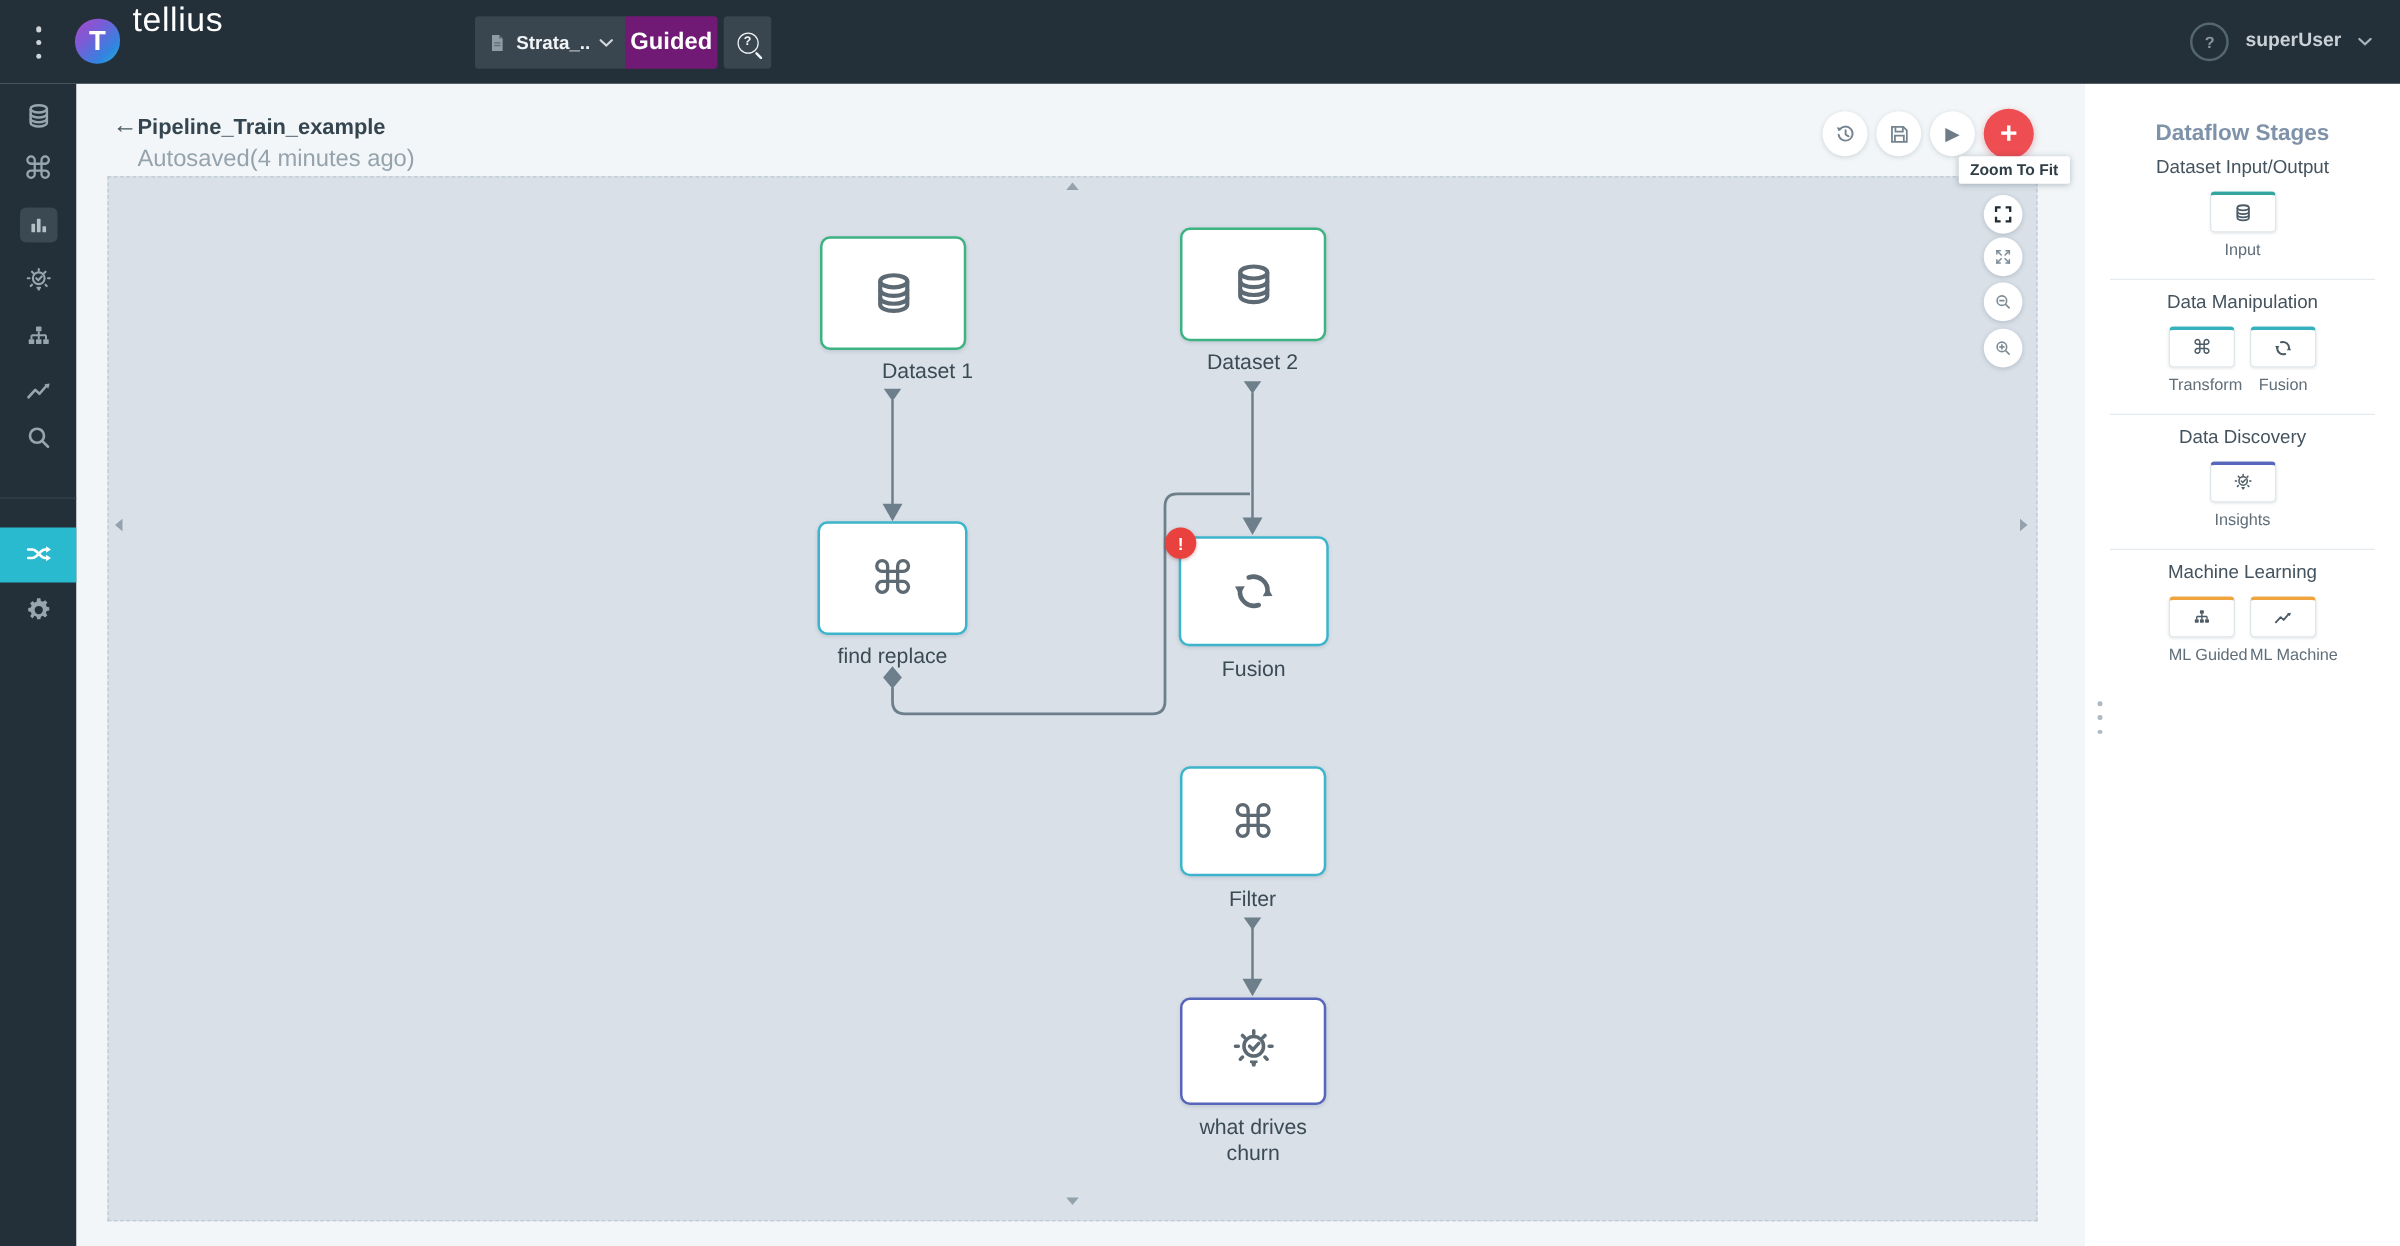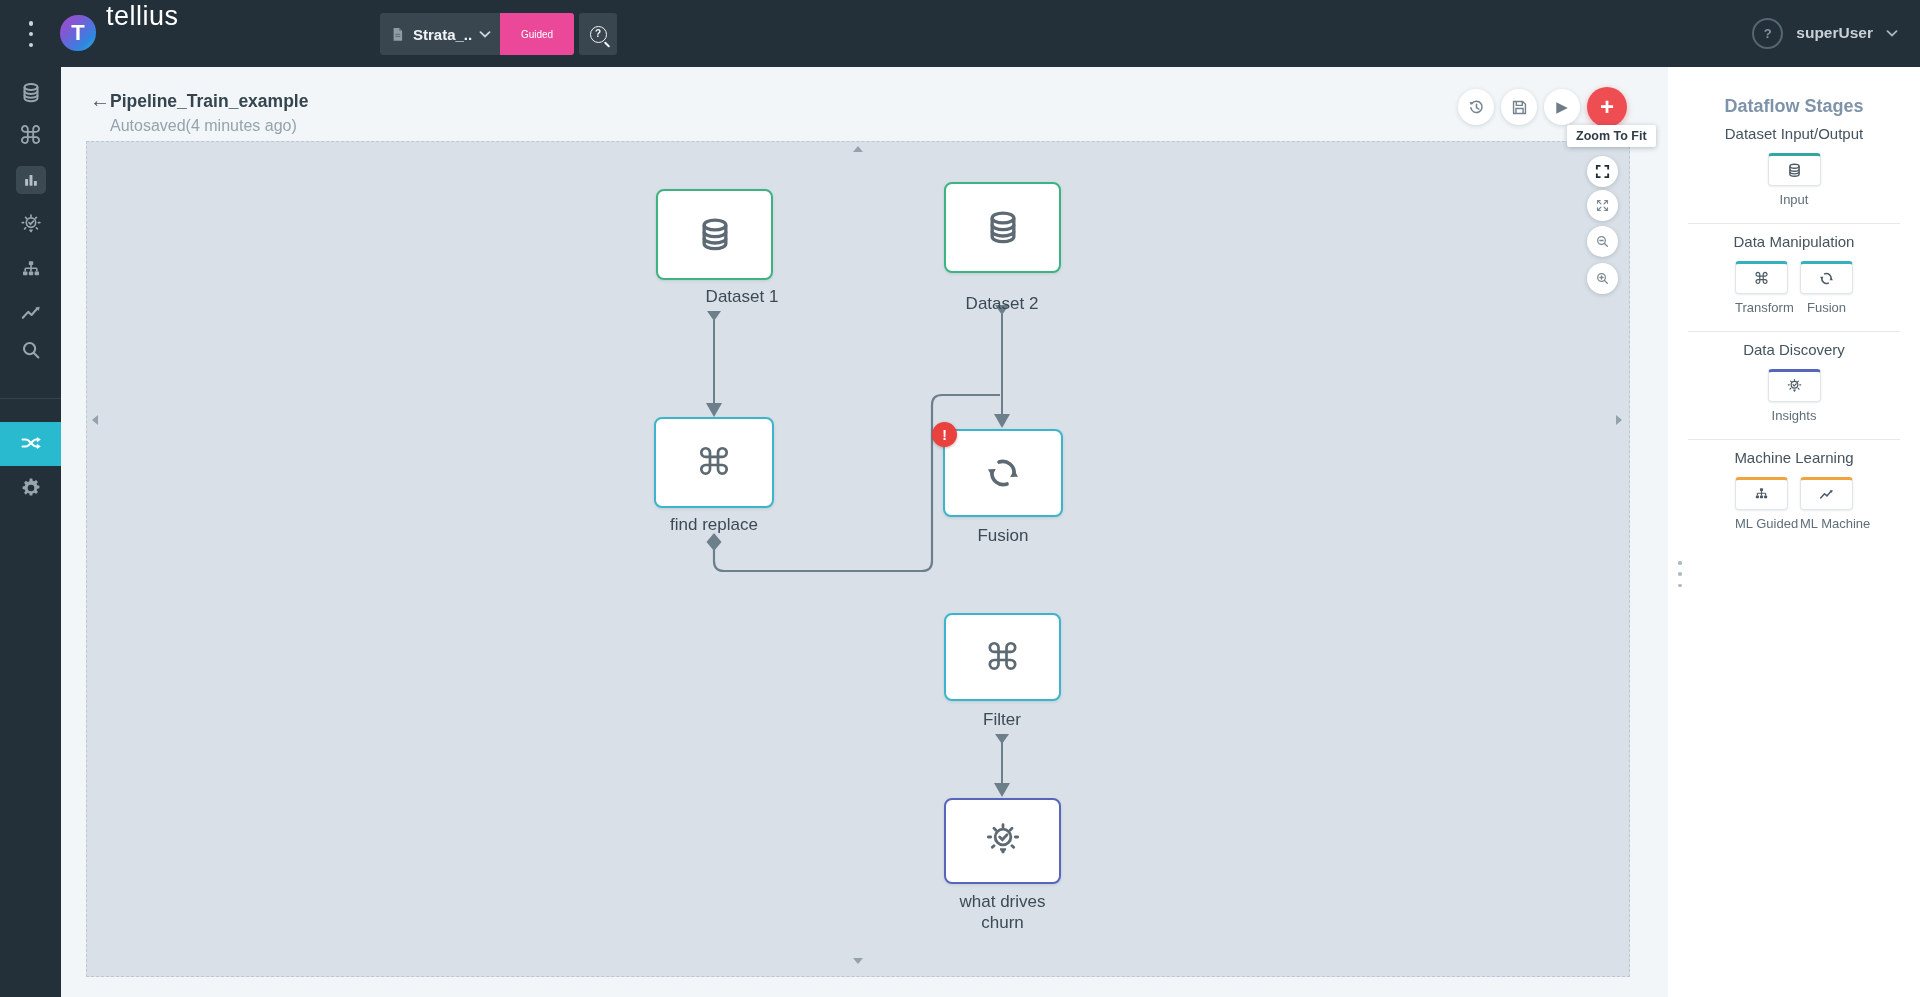--- a/index.html
+++ b/index.html
@@ -26,22 +26,22 @@
   .ds-select { width:120px; background:#39464f; border-radius:3px 0 0 3px;
     display:flex; align-items:center; padding:0 9px; gap:7px; cursor:pointer;
     color:#f2f5f7; }
   .ds-select .lbl { font-size:15px; font-weight:bold; white-space:nowrap;
     overflow:hidden; flex:1; }
   .searchbox { width:897px; background:#fff; display:flex; align-items:center;
     padding:0 14px; gap:11px; }
   .searchbox input { border:none; outline:none; flex:1; font-size:16px;
     color:#42525c; font-family:"Liberation Sans",sans-serif; }
   .searchbox input::placeholder { color:#a5aeb5; }
-  .btn-guided { width:74px; background:#ec4899; color:#fff; border:none;
-    font-size:10px; font-weight:normal; cursor:pointer; border-radius:0 3px 3px 0;
+  .btn-guided { width:74px; background:#701a75; color:#fff; border:none;
+    font-size:19px; font-weight:bold; cursor:pointer; border-radius:0 3px 3px 0;
     font-family:"Liberation Sans",sans-serif; }
   .btn-magq { width:38px; margin-left:5px; background:#39464f; border:none;
     border-radius:3px; cursor:pointer; display:flex; align-items:center;
     justify-content:center; }
   .hmag { position:relative; width:17px; height:17px; border:1.8px solid #f2f5f7;
     border-radius:50%; display:flex; align-items:center; justify-content:center; }
   .hmag .q { color:#f2f5f7; font-size:10px; font-weight:bold; line-height:1; }
   .hmag .handle { position:absolute; width:2px; height:7px; background:#f2f5f7;
     transform:rotate(-45deg); bottom:-6px; right:-2px; border-radius:1px; }
 
@@ -66,21 +66,21 @@
     background:#36434d; }
   .side-item.active-teal { background:#2abacf; color:#fff; }
 
   
   .main { position:absolute; left:61px; top:67px; width:1607px; height:930px;
     background:#f2f6f8; }
   .back-arrow { position:absolute; left:29px; top:23px; font-size:20px;
     color:#46565f; cursor:pointer; line-height:1; }
   .flow-title { position:absolute; left:49px; top:24px; font-size:17.5px;
     font-weight:bold; color:#35454f; }
-  .autosaved { position:absolute; left:49px; top:50px; font-size:16px;
+  .autosaved { position:absolute; left:49px; top:50px; font-size:19px;
     color:#95a3ad; }
 
   .tb-btn { position:absolute; width:36px; height:36px; border-radius:50%;
     background:#fff; border:none; box-shadow:0 1px 4px rgba(40,60,75,.18);
     display:flex; align-items:center; justify-content:center; cursor:pointer;
     color:#74838e; }
   .tb-btn svg { width:19px; height:19px; }
   .tb-btn .glyph { font-size:15px; color:#6d7c87; }
   .btn-add { position:absolute; left:1526px; top:20px; width:40px; height:40px;
     border-radius:50%; background:#ee4d52; border:none; cursor:pointer;
@@ -404,21 +404,21 @@
             <use href="#i-db"></use>
           </svg>
       </div>
       <div class="node-label" style="left:580px;top:145px;width:150px">Dataset 1</div>
 
       <div class="node" style="left:857px;top:40px;width:117px;height:91px;--bc:#3cb381">
         <svg>
             <use href="#i-db"></use>
           </svg>
       </div>
-      <div class="node-label" style="left:840px;top:152px;width:150px">Dataset 2</div>
+      <div class="node-label" style="left:840px;top:138px;width:150px">Dataset 2</div>
 
       <div class="node" style="left:567px;top:275px;width:120px;height:91px;--bc:#3cb5cc">
         <span class="glyph">⌘</span>
       </div>
       <div class="node-label" style="left:552px;top:373px;width:150px">find replace</div>
 
       <div class="node" style="left:856px;top:287px;width:120px;height:88px;--bc:#3cb5cc">
         <svg>
             <use href="#i-sync"></use>
           </svg>

